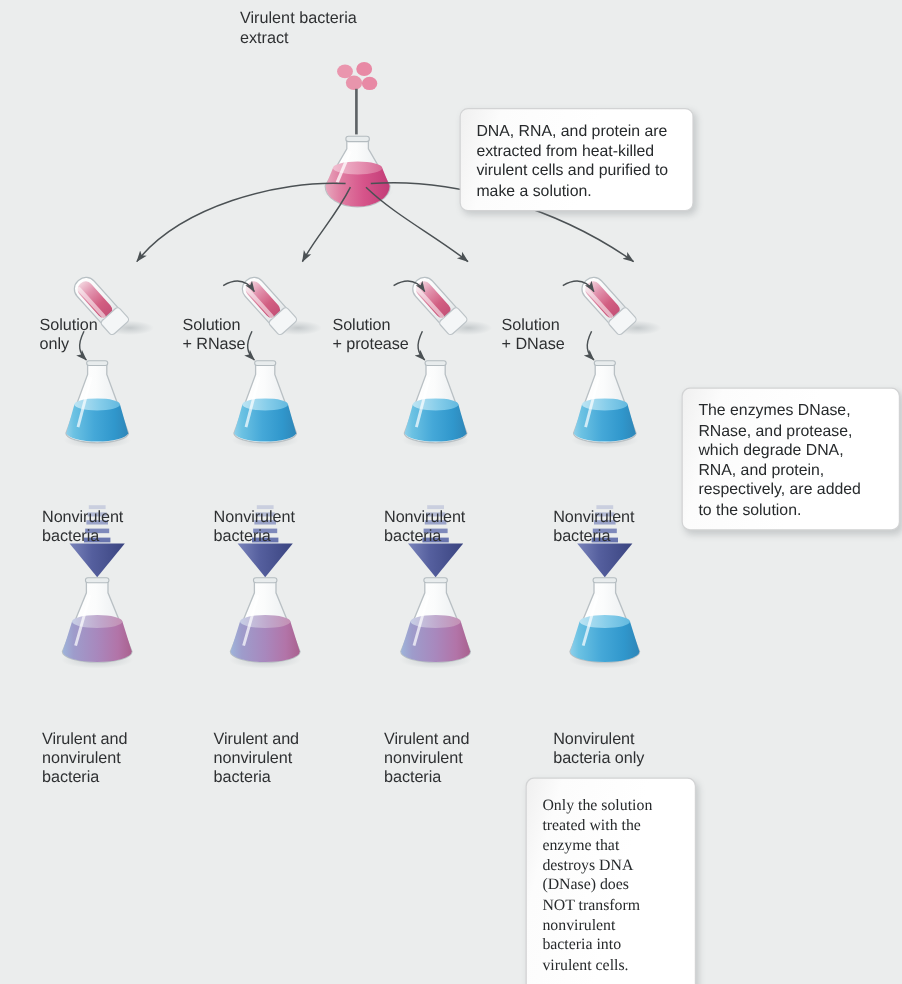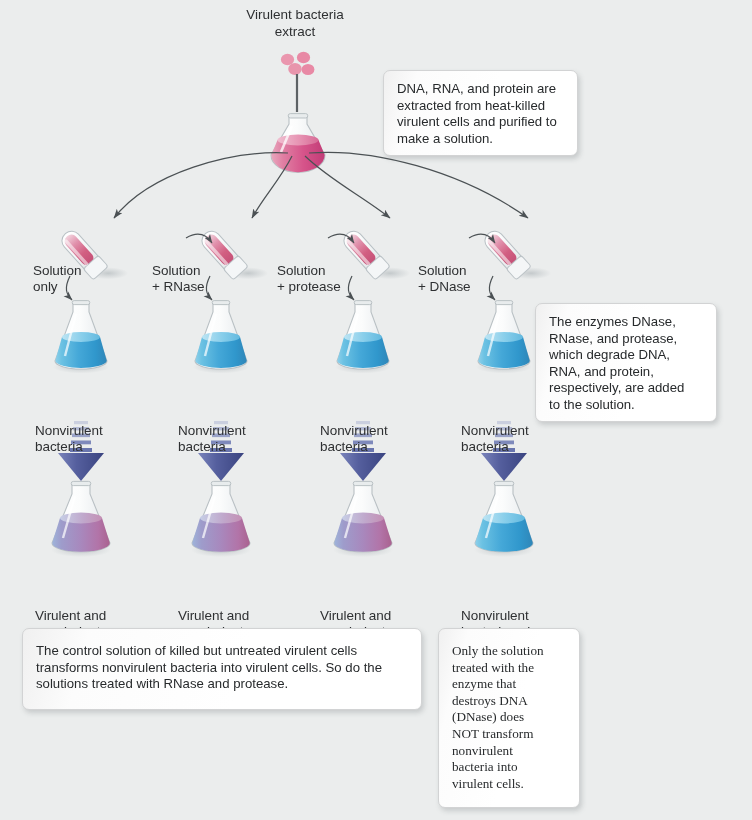--- a/index.html
+++ b/index.html
@@ -22,39 +22,39 @@
     line-height: 16px;
     color: #2e3032;
     white-space: pre-line;
     letter-spacing: -0.05px;
     margin-top: 48px;
   }
   .title {
     position: absolute;
     font-size: 13.5px;
     line-height: 17px;
-    text-align: center;
     color: #2e3032;
     white-space: pre-line;
   }
 
   
   .callout {
     position: absolute;
     background: #fdfdfd;
     border: 1px solid #d2d3d4;
     border-radius: 7px;
     box-shadow: 2px 3px 5px rgba(120,125,130,0.30);
     box-sizing: border-box;
     font-size: 13.2px;
     line-height: 16.6px;
     color: #272a2c;
     padding: 10px 12px 10px 13px;
     white-space: pre-line;
     background-image: linear-gradient(105deg, #f0f0f0 0%, #fcfcfc 16%, #ffffff 55%, #ffffff 100%);
+    margin-top: 20px;
   }
 
   
   svg.layer { position:absolute; left:0; top:0; width:752px; height:820px; pointer-events:none; }
 </style>
 </head>
 <body style="background: rgb(235, 237, 237);">
 
 <div id="stage">
 
@@ -342,30 +342,27 @@
 nonvirulent
 bacteria</div>
   <div class="lbl" style="left:461px; top:560px;">Nonvirulent
 bacteria only</div>
 
   <div class="callout" style="left:383px; top:70px; width:195px; height:86px;">DNA, RNA, and protein are
 extracted from heat-killed
 virulent cells and purified to
 make a solution.</div>
 
-  <div class="callout" style="left:535px; top:303px; width:182px; height:119px;">The enzymes DNase,
+  <div class="callout" style="left:568px; top:303px; width:182px; height:119px;">The enzymes DNase,
 RNase, and protease,
 which degrade DNA,
 RNA, and protein,
 respectively, are added
 to the solution.</div>
 
-  <div class="callout" style="left:22px; top:628px; width:400px; height:82px; padding-top:14px;">The control solution of killed but untreated virulent cells
-transforms nonvirulent bacteria into virulent cells. So do the
-solutions treated with RNase and protease.</div>
 
   <div class="callout" style="left:438px; top:628px; width:142px; height:180px; padding-top:14px;font-family:Liberation Serif, serif;">Only the solution
 treated with the
 enzyme that
 destroys DNA
 (DNase) does
 NOT transform
 nonvirulent
 bacteria into
 virulent cells.</div>

